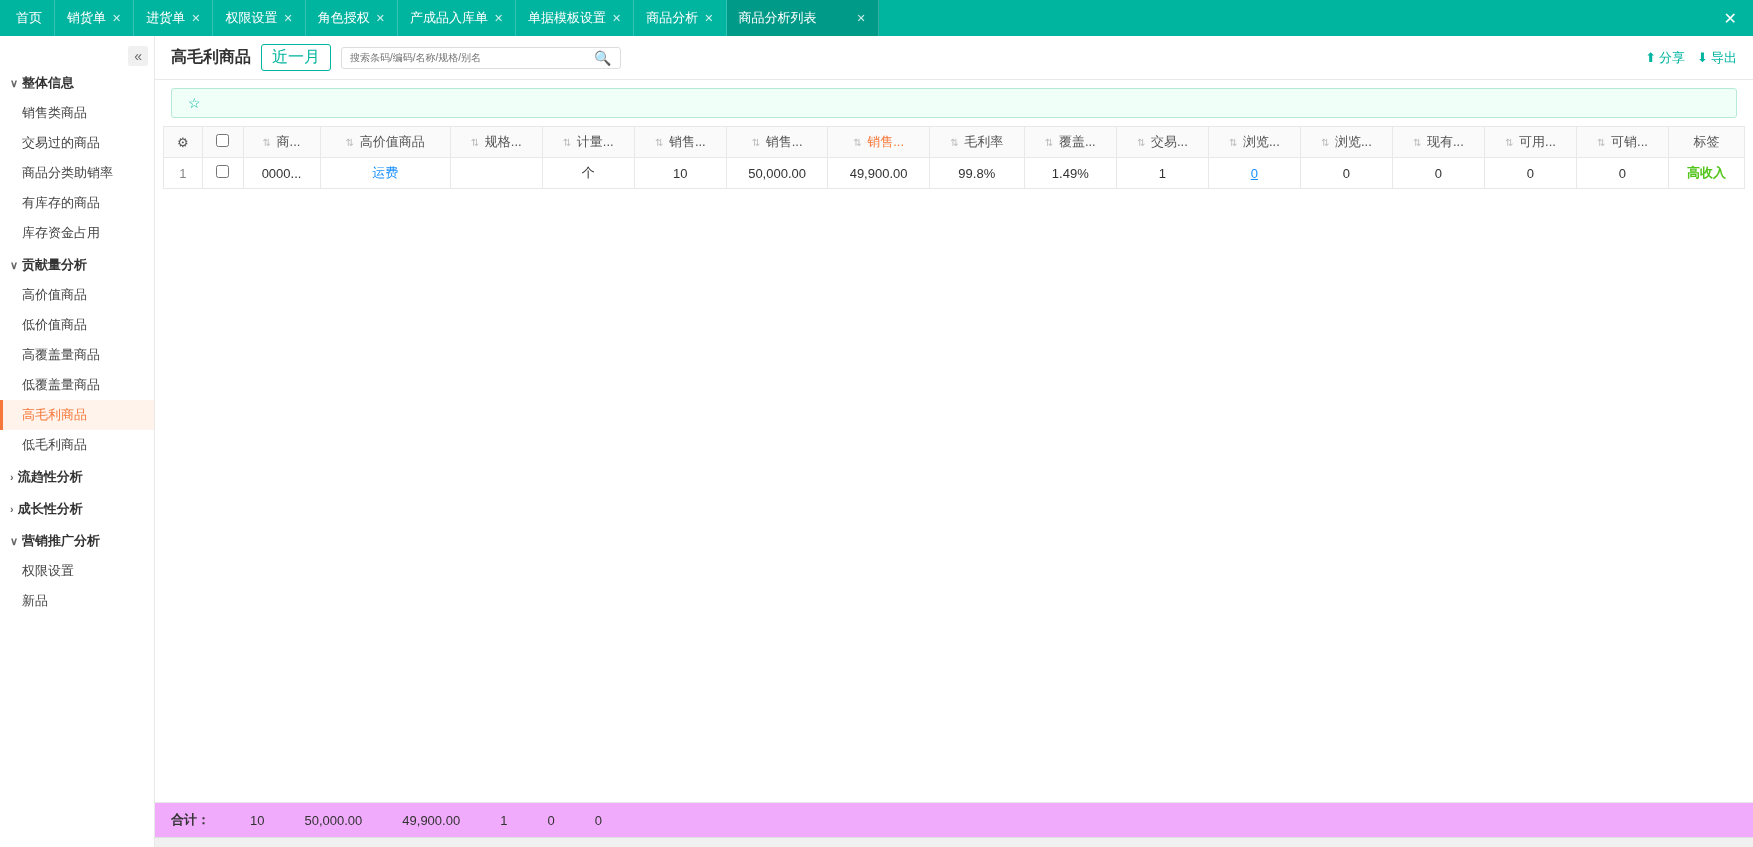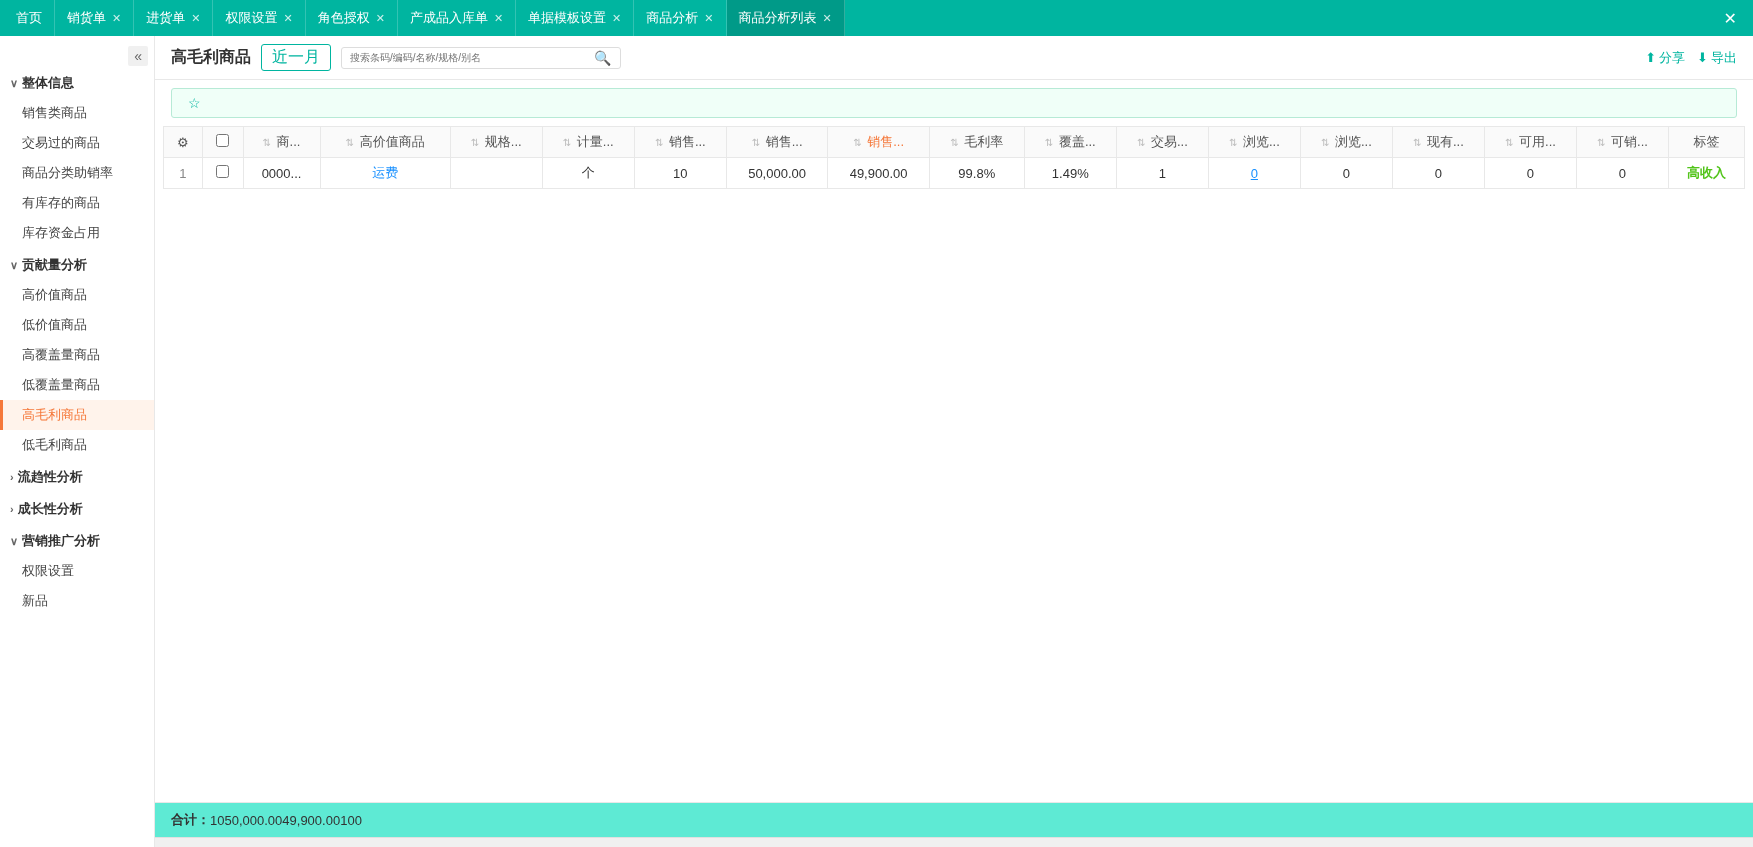--- a/index.html
+++ b/index.html
@@ -19,21 +19,21 @@
       display: flex;
       align-items: center;
       padding: 0 12px;
       height: 36px;
       color: #fff;
       cursor: pointer;
       white-space: nowrap;
       font-size: 13px;
       border-right: 1px solid rgba(255,255,255,0.2);
     }
-    .tab-item.active { background: rgba(0,0,0,0.15); }
+    .tab-item.active { background: rgba(0,0,0,0.15); gap: 34px; }
     .tab-close {
       margin-left: 6px;
       font-size: 11px;
       color: rgba(255,255,255,0.8);
       cursor: pointer;
     }
     .win-close {
       margin-left: auto;
       color: #fff;
       padding: 0 12px;
@@ -209,25 +209,26 @@
       color: #333;
       white-space: nowrap;
     }
     td.tag-cell { color: #52c41a; font-weight: bold; }
     td a { color: #1890ff; text-decoration: underline; }
 
     .row-num { color: #888; }
 
     
     .footer-bar {
-      background: #5eead4;
+      background: #f0abfc;
       border-top: 1px solid #e8e8e8;
       padding: 8px 16px;
       display: flex;
       align-items: center;
+      gap: 40px;
       font-size: 12px;
       flex-shrink: 0;
     }
     .footer-label { color: #333; font-weight: bold; }
     .footer-val { color: #333; }
 
     
     .scrollbar-area {
       height: 10px;
       background: #f0f0f0;

